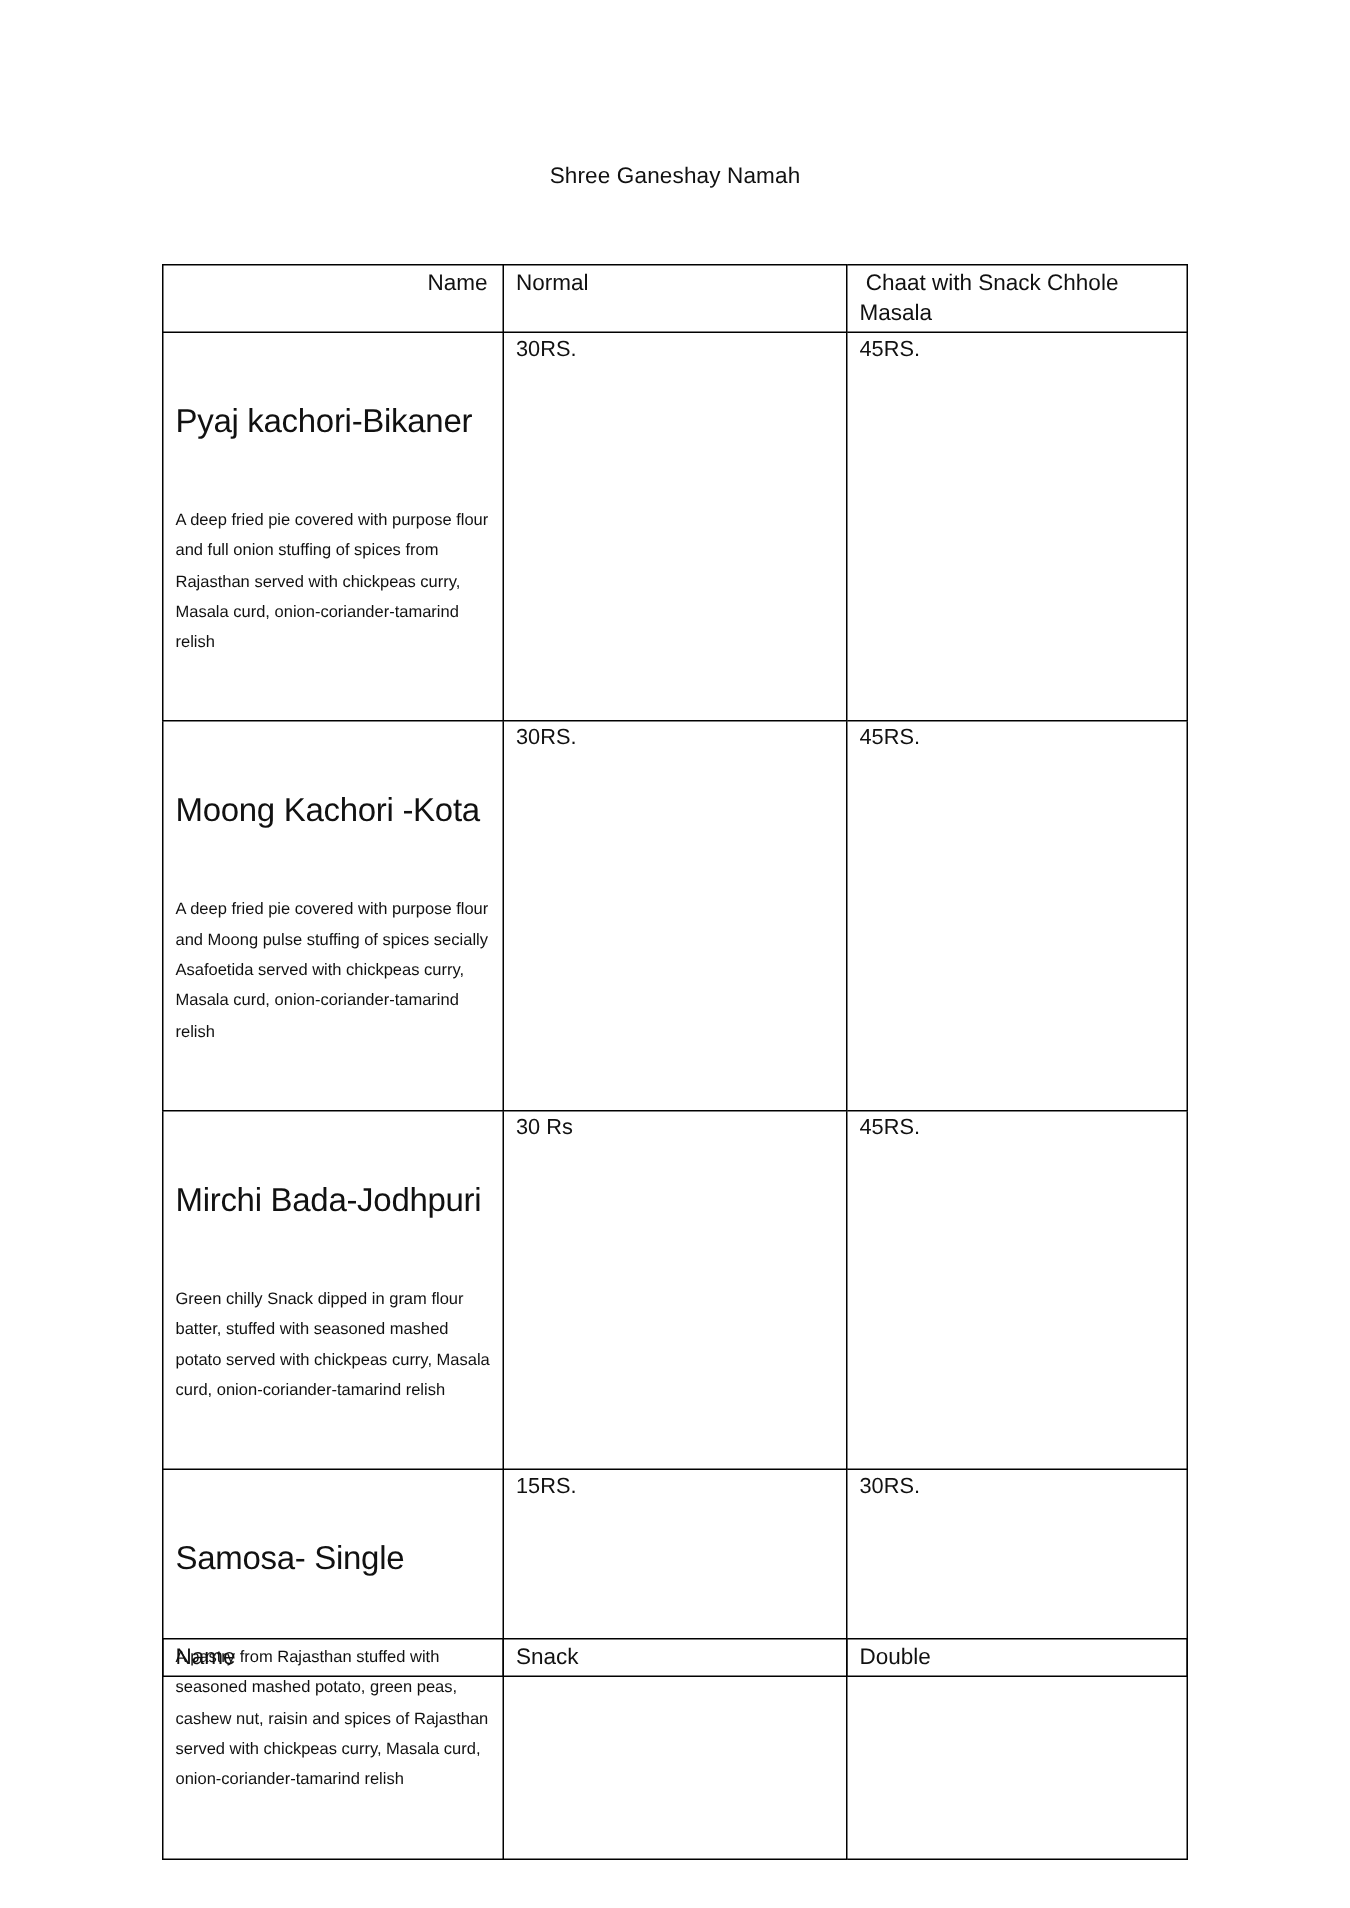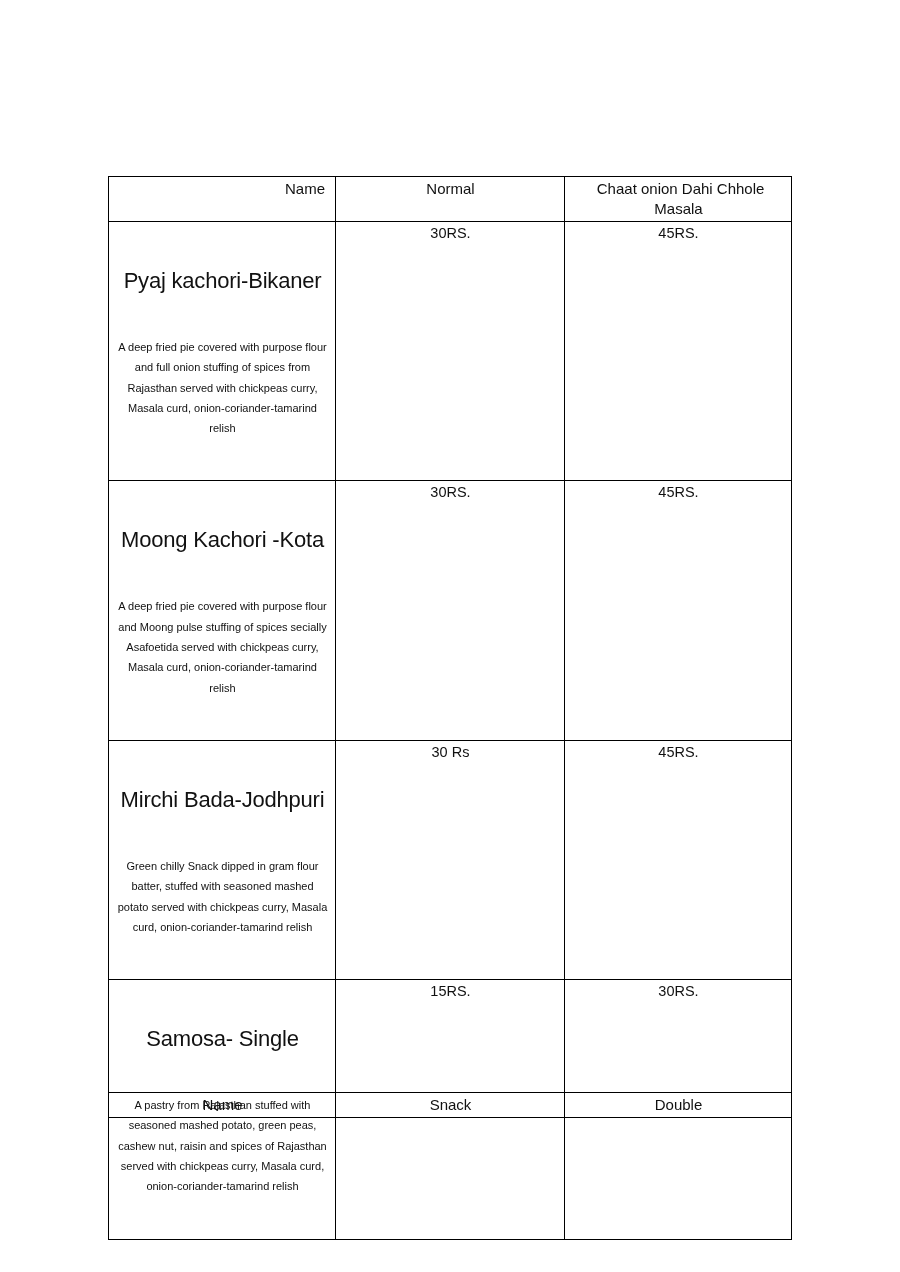--- a/index.html
+++ b/index.html
@@ -40,21 +40,21 @@
   }
   .price-table {
     position: absolute;
     left: 108px;
     top: 1092px;
     width: 683px;
   }
   td, th {
     border: 1px solid #000000;
     vertical-align: top;
-    text-align: center;
+    text-align: left;
     font-weight: 400;
     font-size: 15px;
     line-height: 20px;
     padding: 2px 7px 2px 8px;
     white-space: pre-wrap;
     overflow: hidden;
   }
   .align-right { text-align: right; padding-right: 10px; }
   .header-row   { height: 42px; }
   .item-row-0   { height: 225px; }
@@ -79,32 +79,33 @@
     font-size: 14.5px;
     line-height: 19px;
     margin-top: 34px;
   }
 </style>
 </head>
 <body>
 
 <div class="page">
 
+  <div class="doc-title">Shree Ganeshay Namah</div>
 
   <table class="menu-table">
     <colgroup>
       <col style="width:227px">
       <col style="width:229px">
       <col style="width:227px">
     </colgroup>
     <tbody>
       <tr class="header-row">
         <th class="align-right">Name</th>
         <th>Normal</th>
-        <th> Chaat onion Dahi Chhole
+        <th> Chaat with Snack Chhole
 Masala</th>
       </tr>
 
       <tr class="item-row-0">
         <td>
           <div class="item-name">Pyaj kachori-Bikaner</div>
           <div class="item-desc">A deep fried pie covered with purpose flour and full onion stuffing of spices from Rajasthan served with chickpeas curry, Masala curd, onion-coriander-tamarind relish</div>
         </td>
         <td class="price-cell">30RS.</td>
         <td class="price-cell">45RS.</td>

